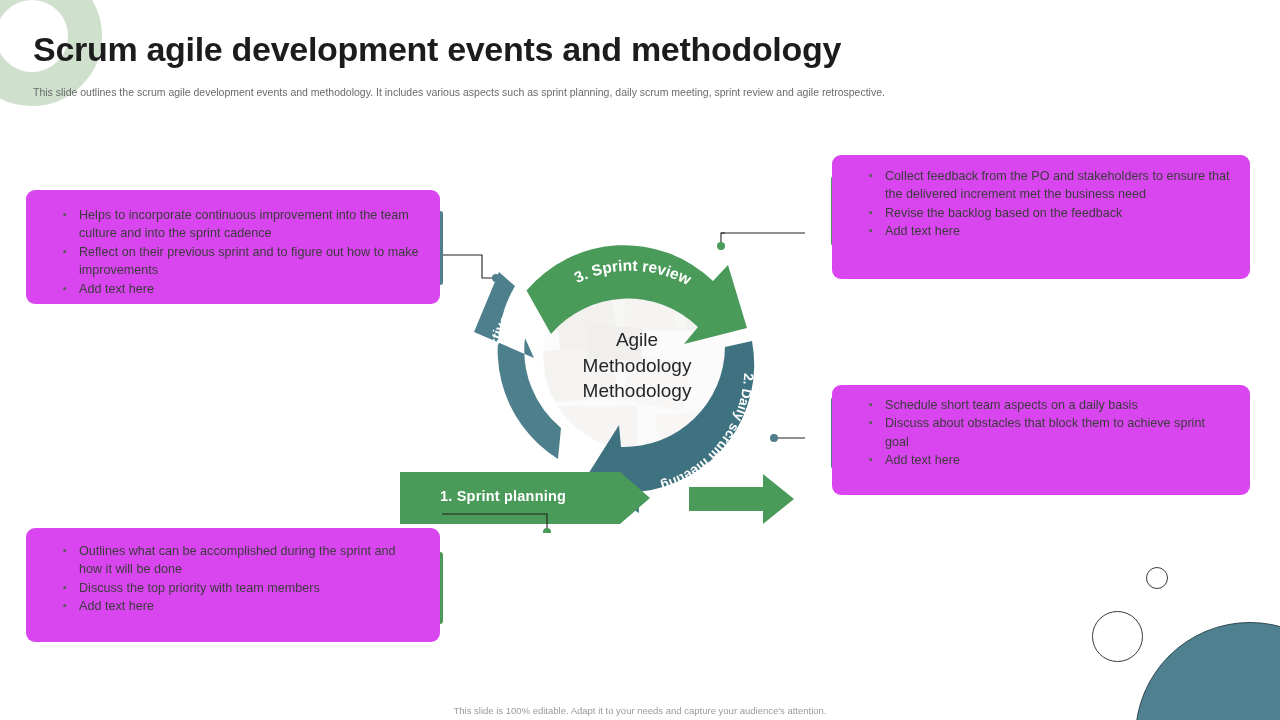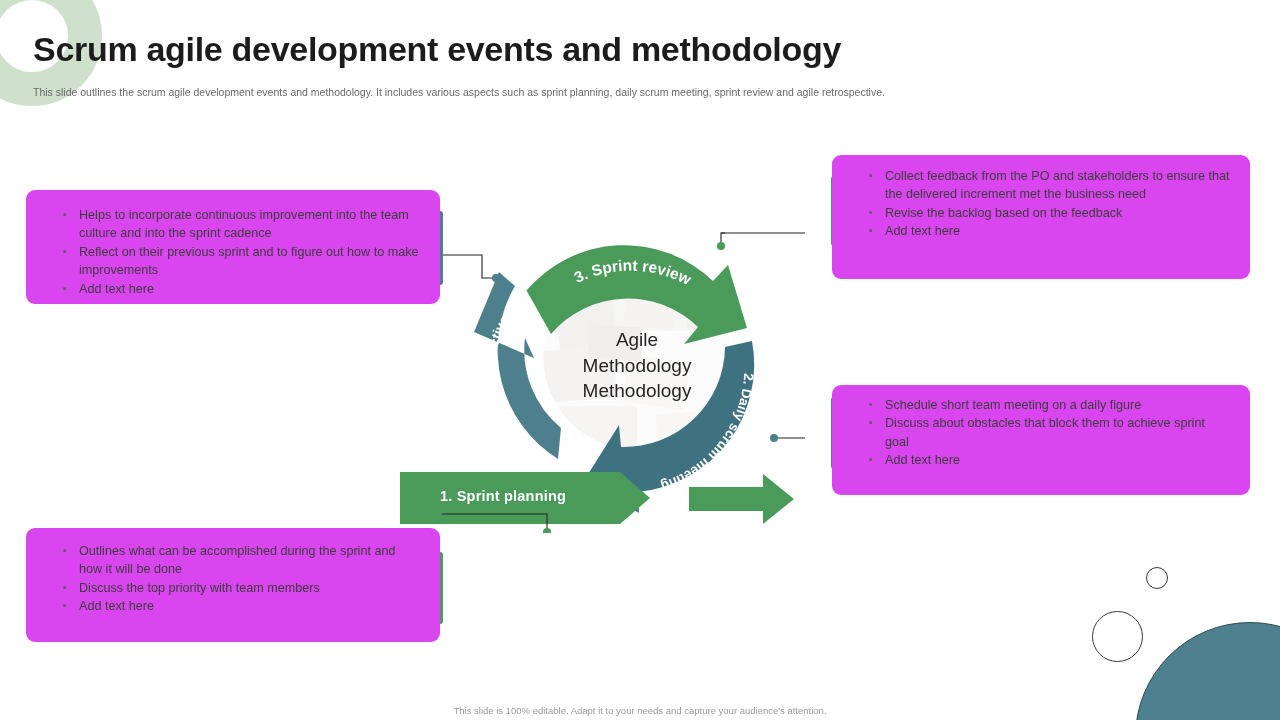--- a/index.html
+++ b/index.html
@@ -239,21 +239,21 @@
     <ul>
       <li>Collect feedback from the PO and stakeholders to ensure that the delivered increment met the business need</li>
       <li>Revise the backlog based on the feedback</li>
       <li>Add text here</li>
     </ul>
   </div>
 
   <div class="accent-bar bar-daily"></div>
   <div class="callout" id="box-daily">
     <ul>
-      <li>Schedule short team meeting on a daily figure</li>
+      <li>Schedule short team aspects on a daily basis</li>
       <li>Discuss about obstacles that block them to achieve sprint goal</li>
       <li>Add text here</li>
     </ul>
   </div>
 
   <div class="accent-bar bar-planning"></div>
   <div class="callout" id="box-planning">
     <ul>
       <li>Outlines what can be accomplished during the sprint and how it will be done</li>
       <li>Discuss the top priority with team members</li>

